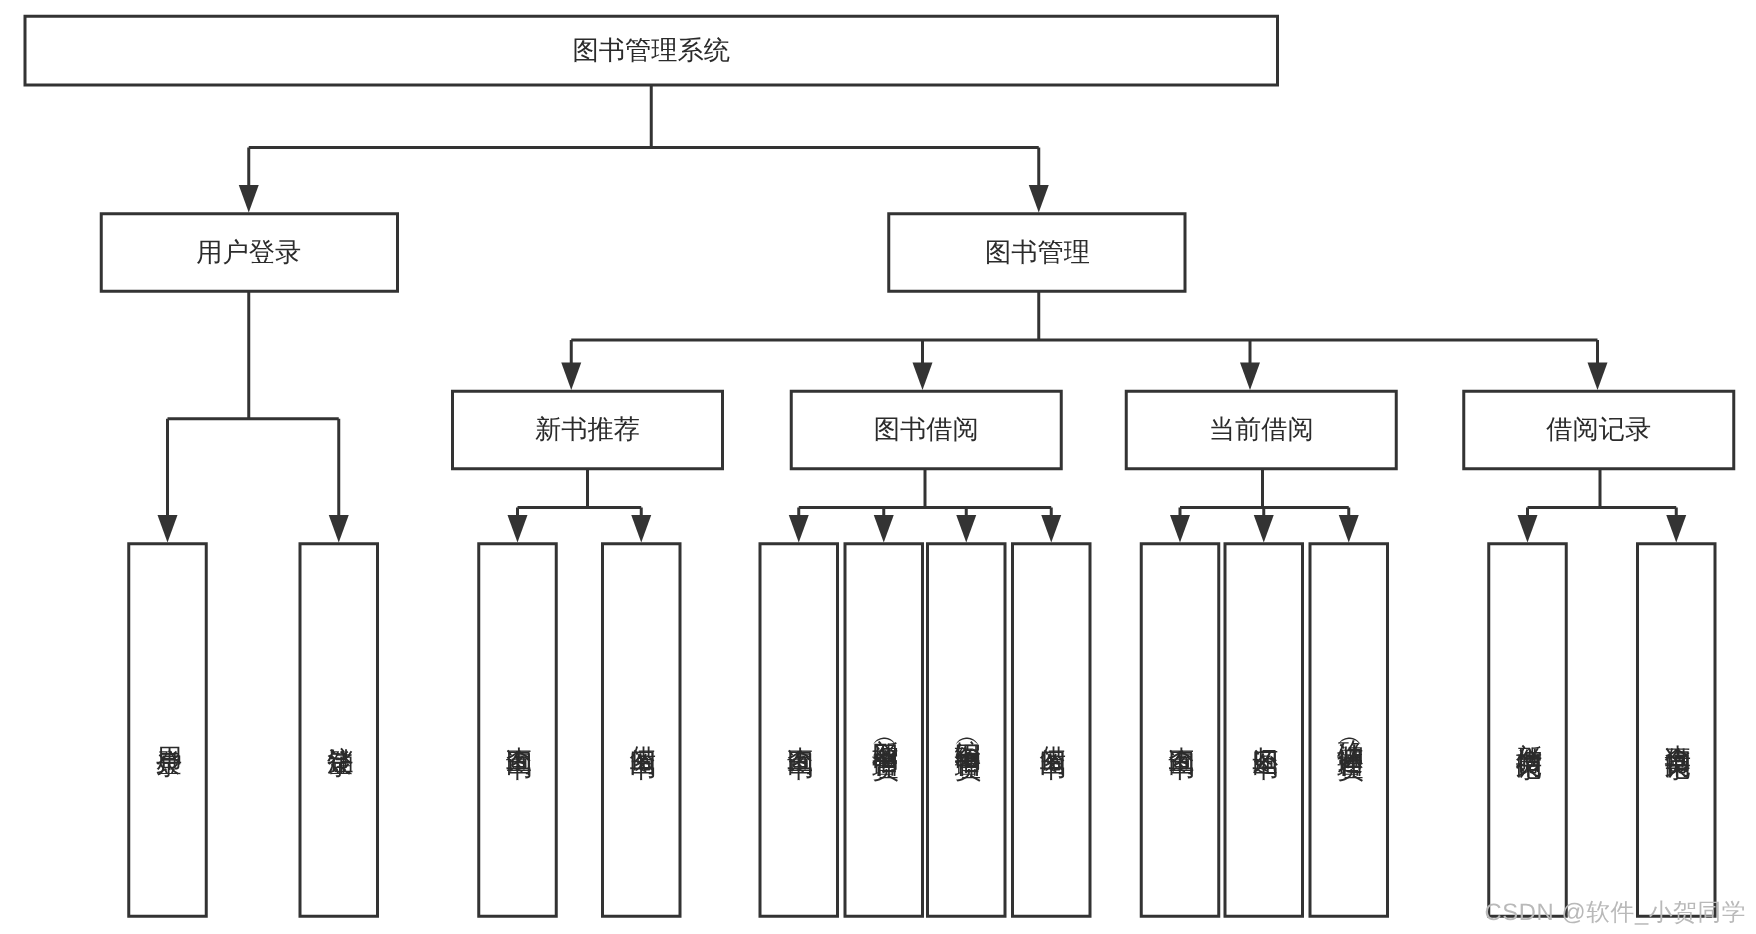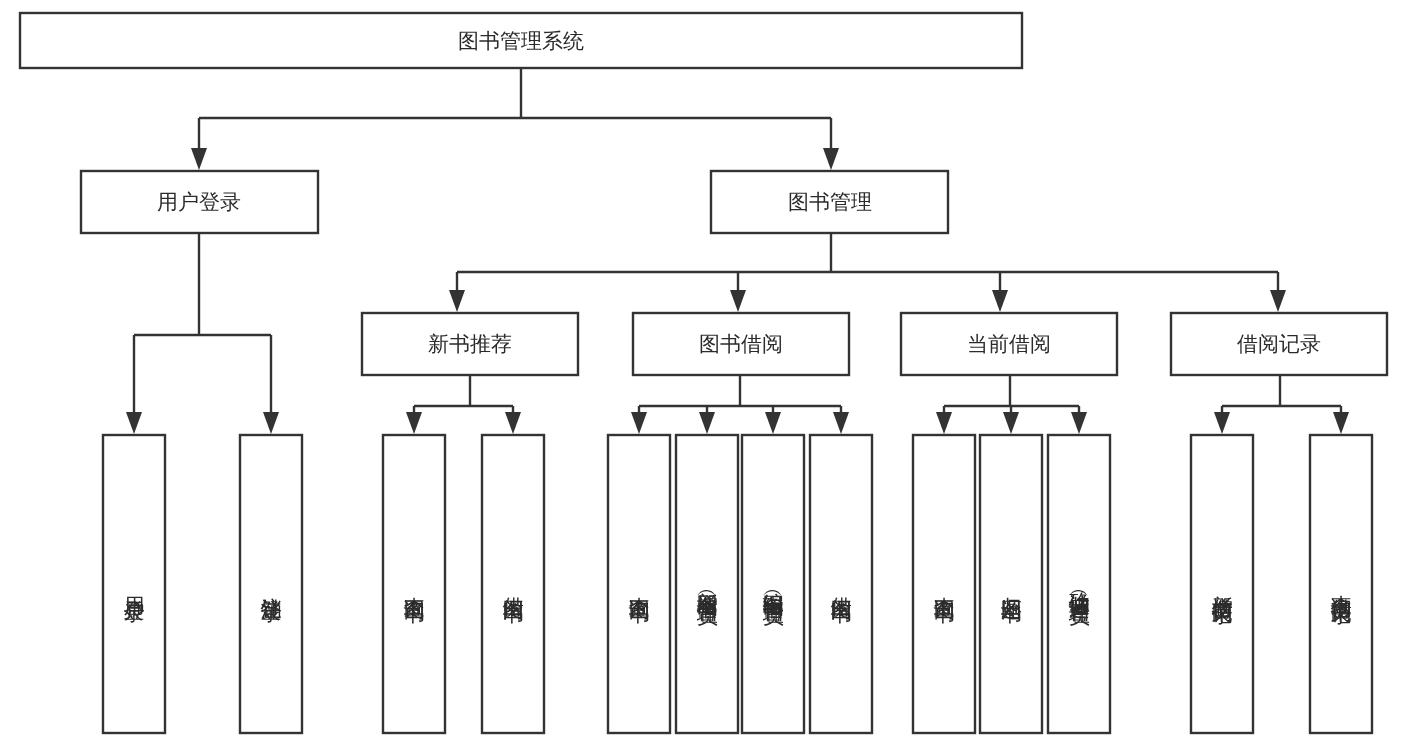--- a/index.html
+++ b/index.html
@@ -199,13 +199,14 @@
   <div class="leaf-label" style="left:742px; top:435px; width:62px; height:298px;">编辑图书（管理员）</div>
   <div class="leaf-label" style="left:810px; top:435px; width:62px; height:298px;">借阅图书</div>
 
   <div class="leaf-label" style="left:913px; top:435px; width:62px; height:298px;">查询图书</div>
   <div class="leaf-label" style="left:980px; top:435px; width:62px; height:298px;">归还图书</div>
   <div class="leaf-label" style="left:1048px; top:435px; width:62px; height:298px;">确认归还（管理员）</div>
 
   <div class="leaf-label" style="left:1191px; top:435px; width:62px; height:298px;">新增借阅记录</div>
   <div class="leaf-label" style="left:1310px; top:435px; width:62px; height:298px;">查询借阅记录</div>
 
+  <div class="watermark">CSDN @软件_小贺同学</div>
 </div>
 
 </body></html>

